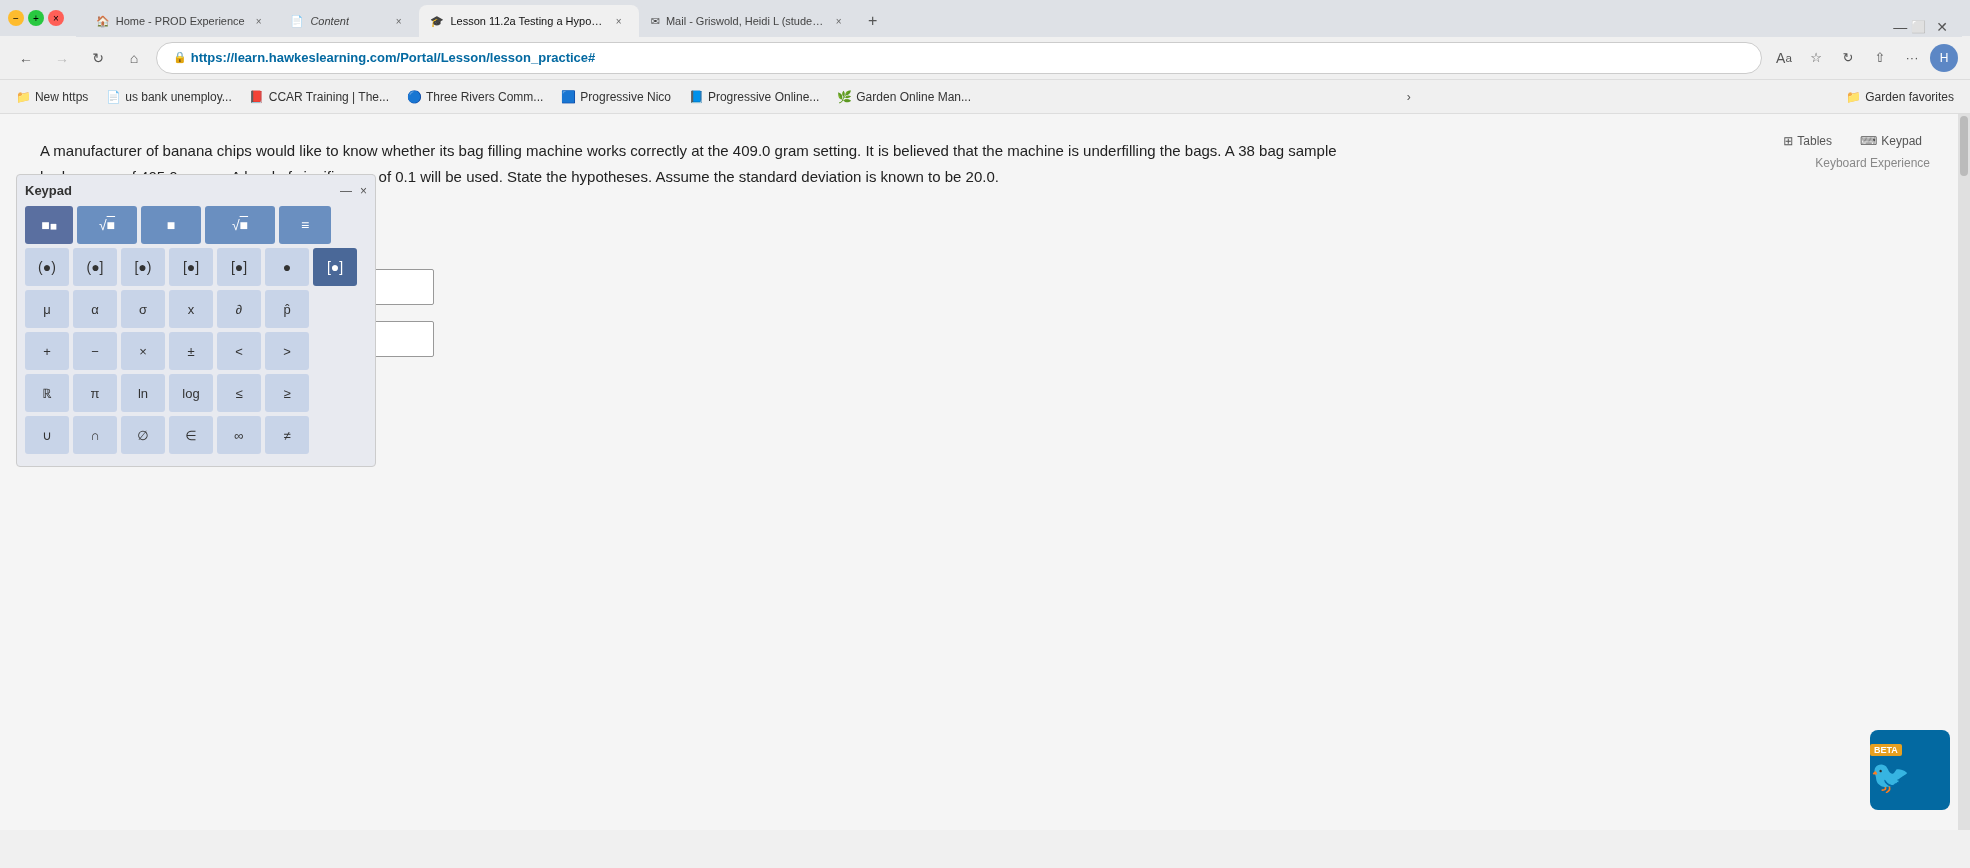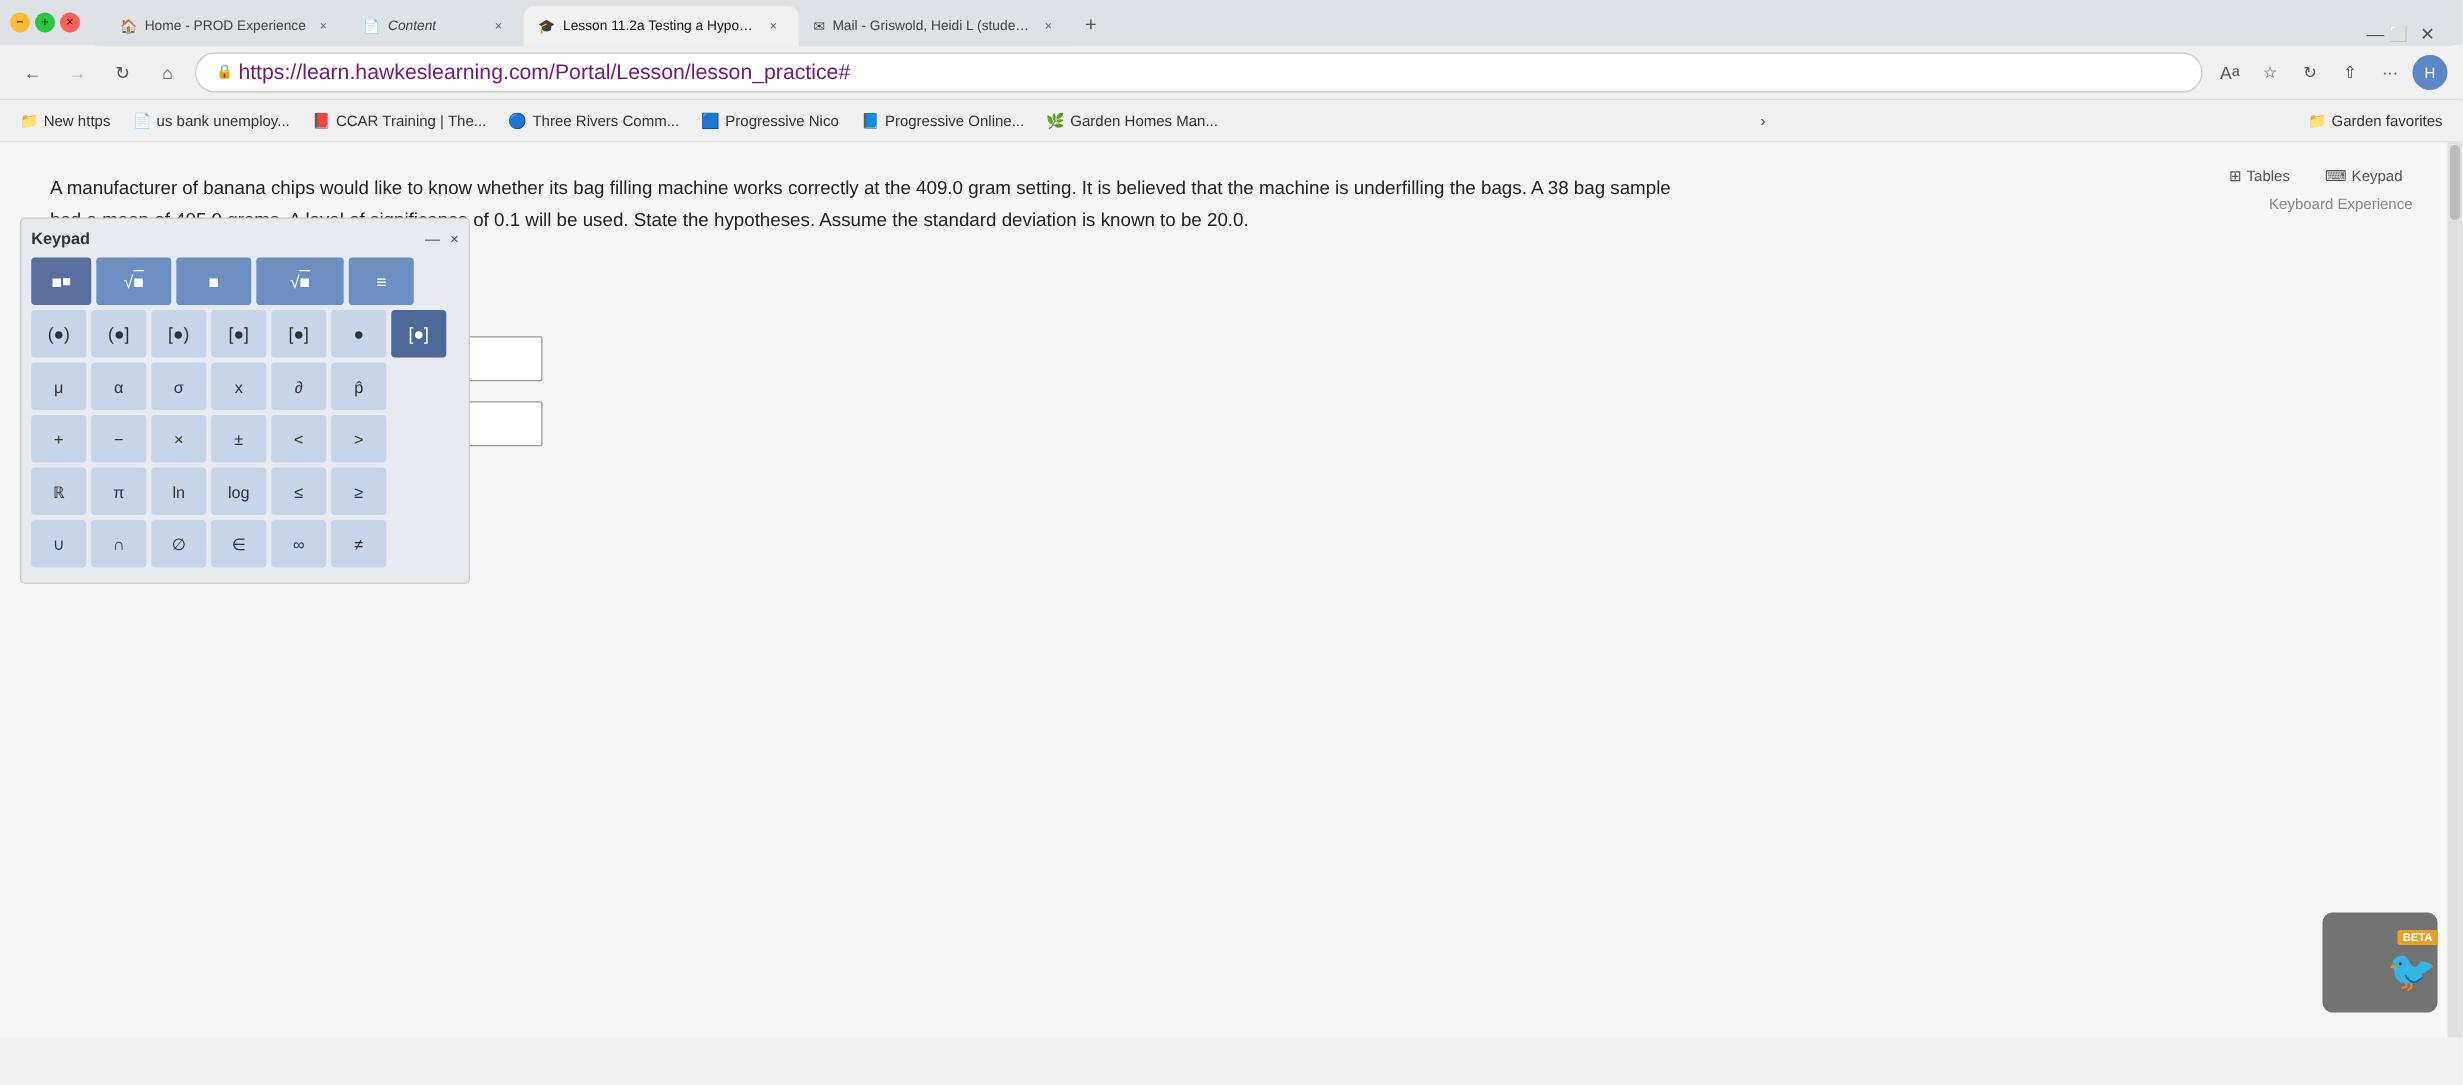--- a/index.html
+++ b/index.html
@@ -398,27 +398,27 @@
     .kpad-btn.dark {
       background: #4a6898;
       color: #fff;
     }
 
     
     .beta-badge {
       position: absolute;
       bottom: 20px;
       right: 20px;
-      width: 92px;
+      width: 80px;
       height: 80px;
-      background: #737373;
+      background: #0369a1;
       border-radius: 8px;
       display: flex;
       flex-direction: column;
-      align-items: flex-end;
+      align-items: flex-start;
       justify-content: center;
       color: #fff;
       font-size: 10px;
     }
 
     .beta-text {
       font-size: 9px;
       background: #e8a020;
       padding: 1px 4px;
       border-radius: 2px;
@@ -480,21 +480,21 @@
   </div>
 
   <div class="address-bar">
     <div class="nav-btn">←</div>
     <div class="nav-btn" style="color:#bbb;">→</div>
     <div class="nav-btn">↻</div>
     <div class="nav-btn">⌂</div>
 
     <div class="url-bar">
       <span style="font-size:11px; margin-right:4px; color:#555;">🔒</span>
-      <span style="font-size:17px; color:#701a75;">https://learn.hawkeslearning.com/Portal/Lesson/lesson_practice#</span>
+      <span style="font-size:13px; color:#0369a1;font-weight:bold;">https://learn.hawkeslearning.com/Portal/Lesson/lesson_practice#</span>
     </div>
 
     <div class="address-actions">
       <div class="addr-btn" style="font-size:14px;">A<sup>a</sup></div>
       <div class="addr-btn">☆</div>
       <div class="addr-btn">↻</div>
       <div class="addr-btn">⇧</div>
       <div class="addr-btn">···</div>
       <div class="addr-btn" style="width:28px;height:28px;border-radius:50%;background:#5c87c5;color:#fff;font-size:12px;display:flex;align-items:center;justify-content:center;">H</div>
     </div>
@@ -526,21 +526,21 @@
       <span>Progressive Nico</span>
     </div>
 
     <div class="bookmark-item">
       <span style="color:#3a7bd5;">📘</span>
       <span>Progressive Online...</span>
     </div>
 
     <div class="bookmark-item">
       <span>🌿</span>
-      <span>Garden Homes Man...</span>
+      <span>Garden Online Man...</span>
     </div>
 
     <div class="bookmarks-arrow">›</div>
 
     <div style="margin-left:auto; display:flex; align-items:center;">
       <div class="other-favorites">
         <span>📁</span>
         <span>Garden favorites</span>
       </div>
     </div>

